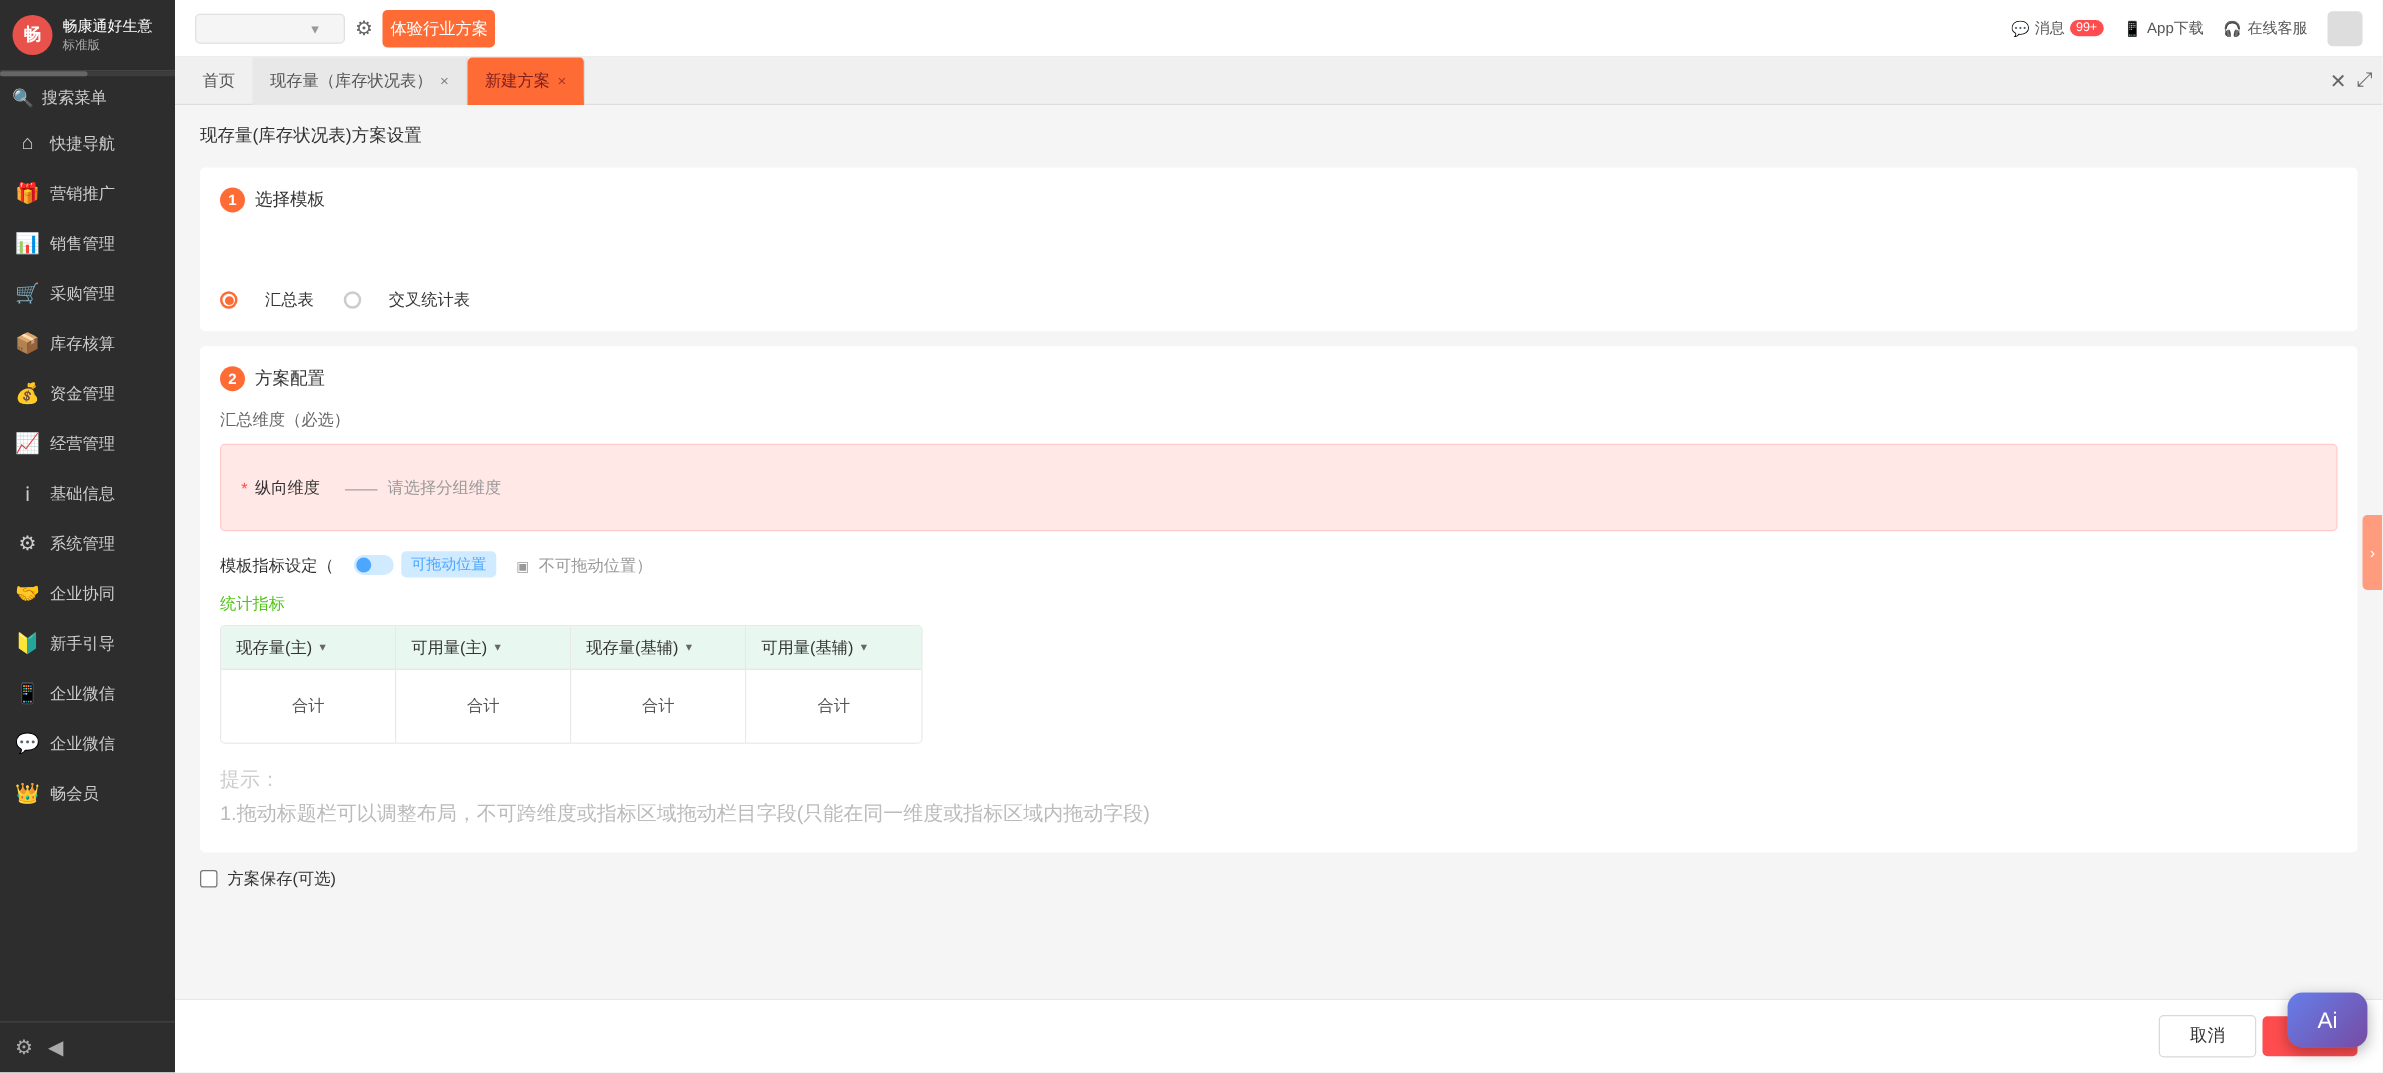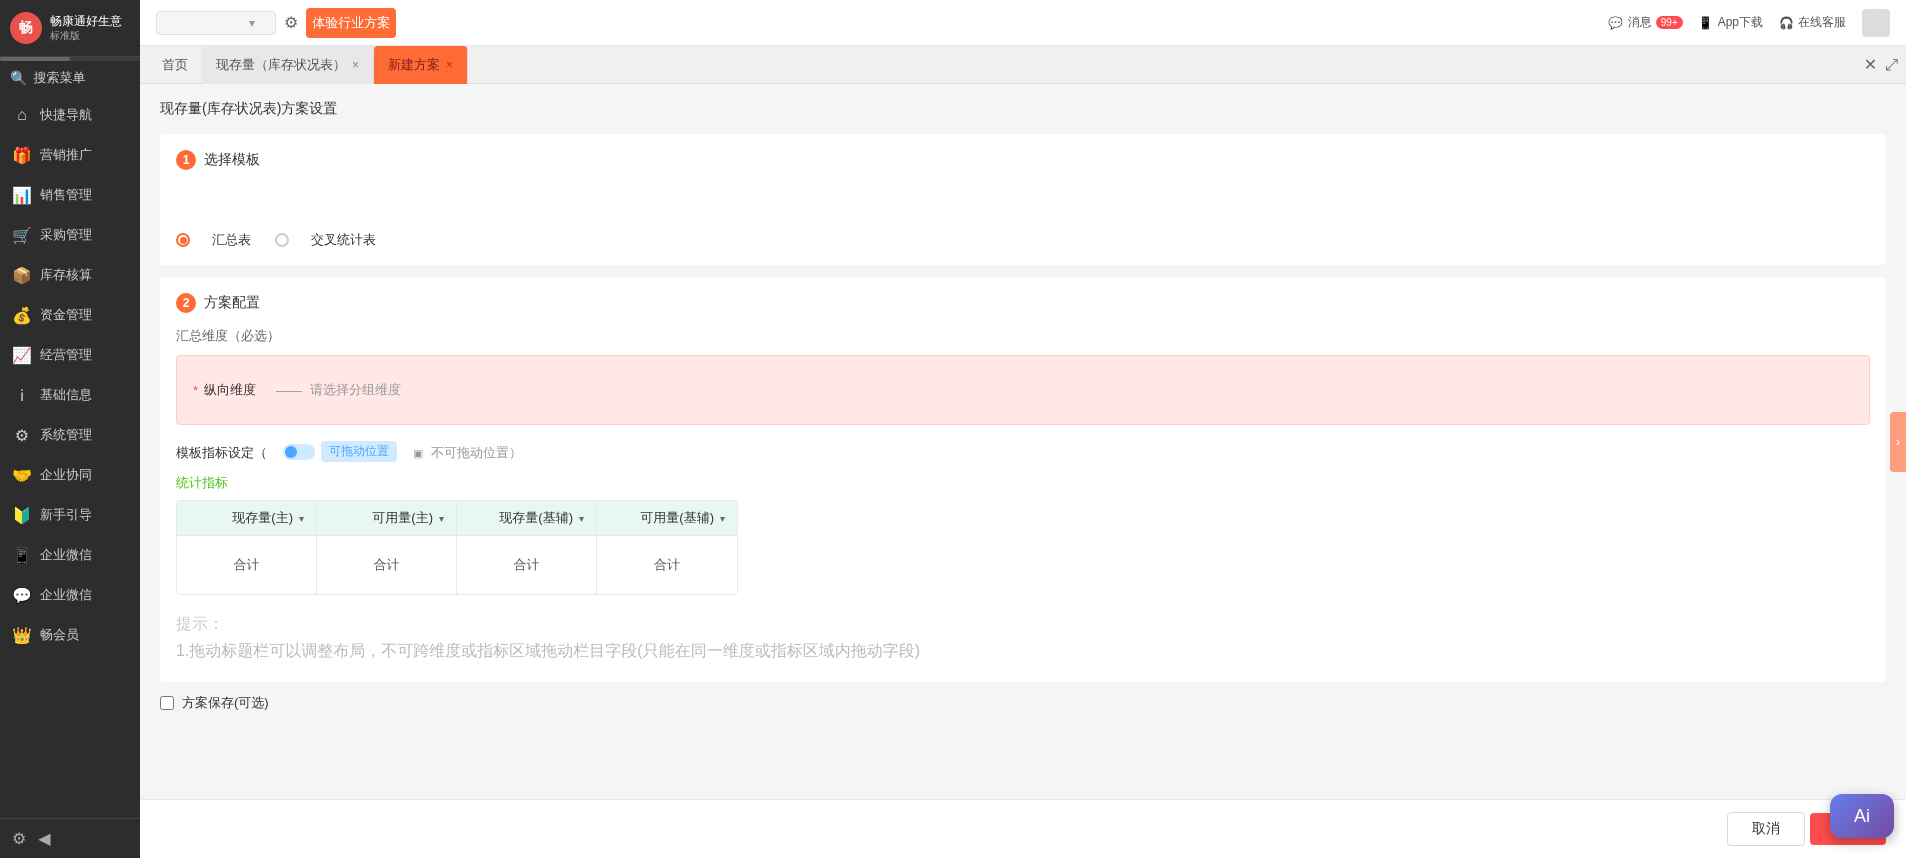--- a/index.html
+++ b/index.html
@@ -338,21 +338,21 @@
       background: #f0faf5;
     }
     .stats-col {
       width: 140px;
       border-right: 1px solid #e8e8e8;
     }
     .stats-col:last-child { border-right: none; }
     .stats-col-header {
       display: flex;
       align-items: center;
-      justify-content: flex-end;
+      justify-content: flex-start;
       padding: 8px 12px;
       gap: 6px;
       font-size: 13px;
       color: #333;
       border-bottom: 1px solid #e8e8e8;
       background: #e8f7ef;
     }
     .stats-col-cell {
       padding: 20px 12px;
       text-align: center;

